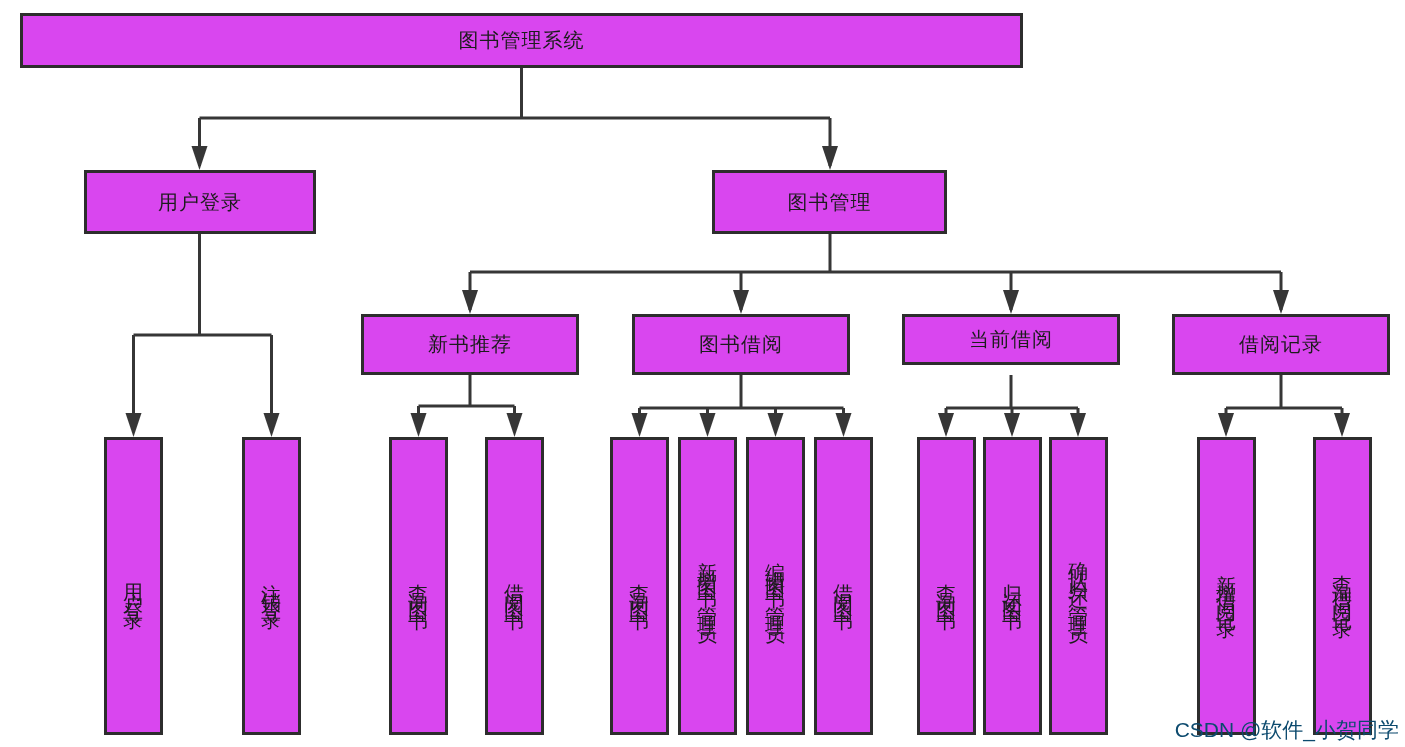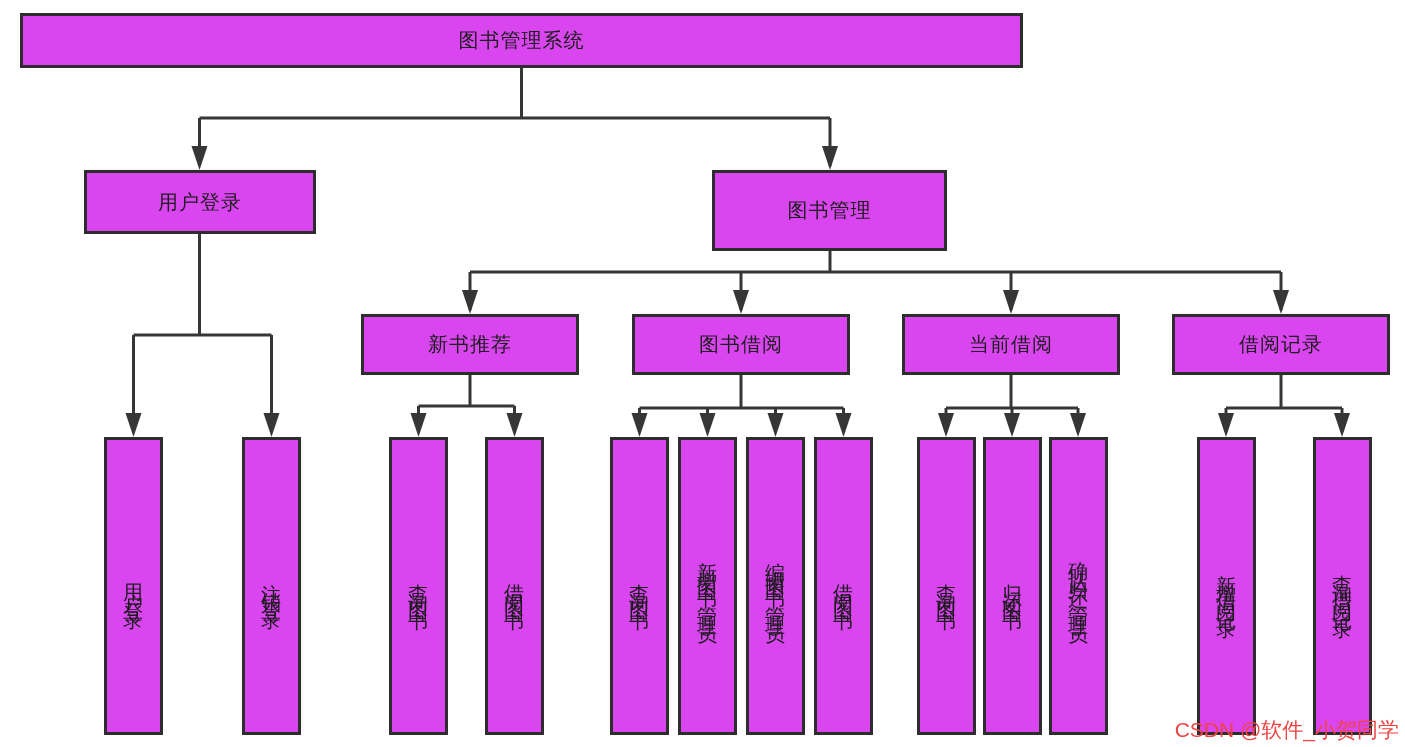--- a/index.html
+++ b/index.html
@@ -31,24 +31,24 @@
   .v-box span {
     writing-mode: vertical-rl;
     text-orientation: mixed;
     font-size: 20px;
     line-height: 1;
     letter-spacing: 0.45em;
   }
   
   .n-root        { left: 20px;   top: 13px;  width: 1003px; height: 55px; }
   .n-user-login  { left: 84px;   top: 170px; width: 232px;  height: 64px; }
-  .n-book-mgmt   { left: 712px;  top: 170px; width: 235px;  height: 81px; }
+  .n-book-mgmt   { left: 712px;  top: 170px; width: 235px;  height: 64px; }
   .n-new-rec     { left: 361px;  top: 314px; width: 218px;  height: 61px; }
   .n-book-borrow { left: 632px;  top: 314px; width: 218px;  height: 61px; }
-  .n-cur-borrow  { left: 902px;  top: 314px; width: 218px;  height: 61px; text-align: right; }
+  .n-cur-borrow  { left: 902px;  top: 314px; width: 218px;  height: 51px; text-align: right; }
   .n-rec-list    { left: 1172px; top: 314px; width: 218px;  height: 61px; justify-content: center; }
   .leaf { top: 437px; width: 59px; height: 298px; }
   .l-ul-login   { left: 104px; }
   .l-ul-logout  { left: 242px; }
   .l-nb-query   { left: 389px; }
   .l-nb-borrow  { left: 485px; }
   .l-bb-query   { left: 610px; }
   .l-bb-add     { left: 678px; }
   .l-bb-edit    { left: 746px; }
   .l-bb-borrow  { left: 814px; }
@@ -168,15 +168,15 @@
   <div class="box v-box leaf l-cb-confirm">
     <span>确认归还（管理员）</span>
   </div>
   <div class="box v-box leaf l-br-add">
     <span>新增借阅记录</span>
   </div>
   <div class="box v-box leaf l-br-query">
     <span>查询借阅记录</span>
   </div>
 
-  <div class="watermark" style="color: #ef4444; margin-top: 32px;">CSDN @软件_小贺同学</div>
+  <div class="watermark" style="color: #0c4a6e; margin-top: 32px;">CSDN @软件_小贺同学</div>
 
 </div>
 
 </body></html>

